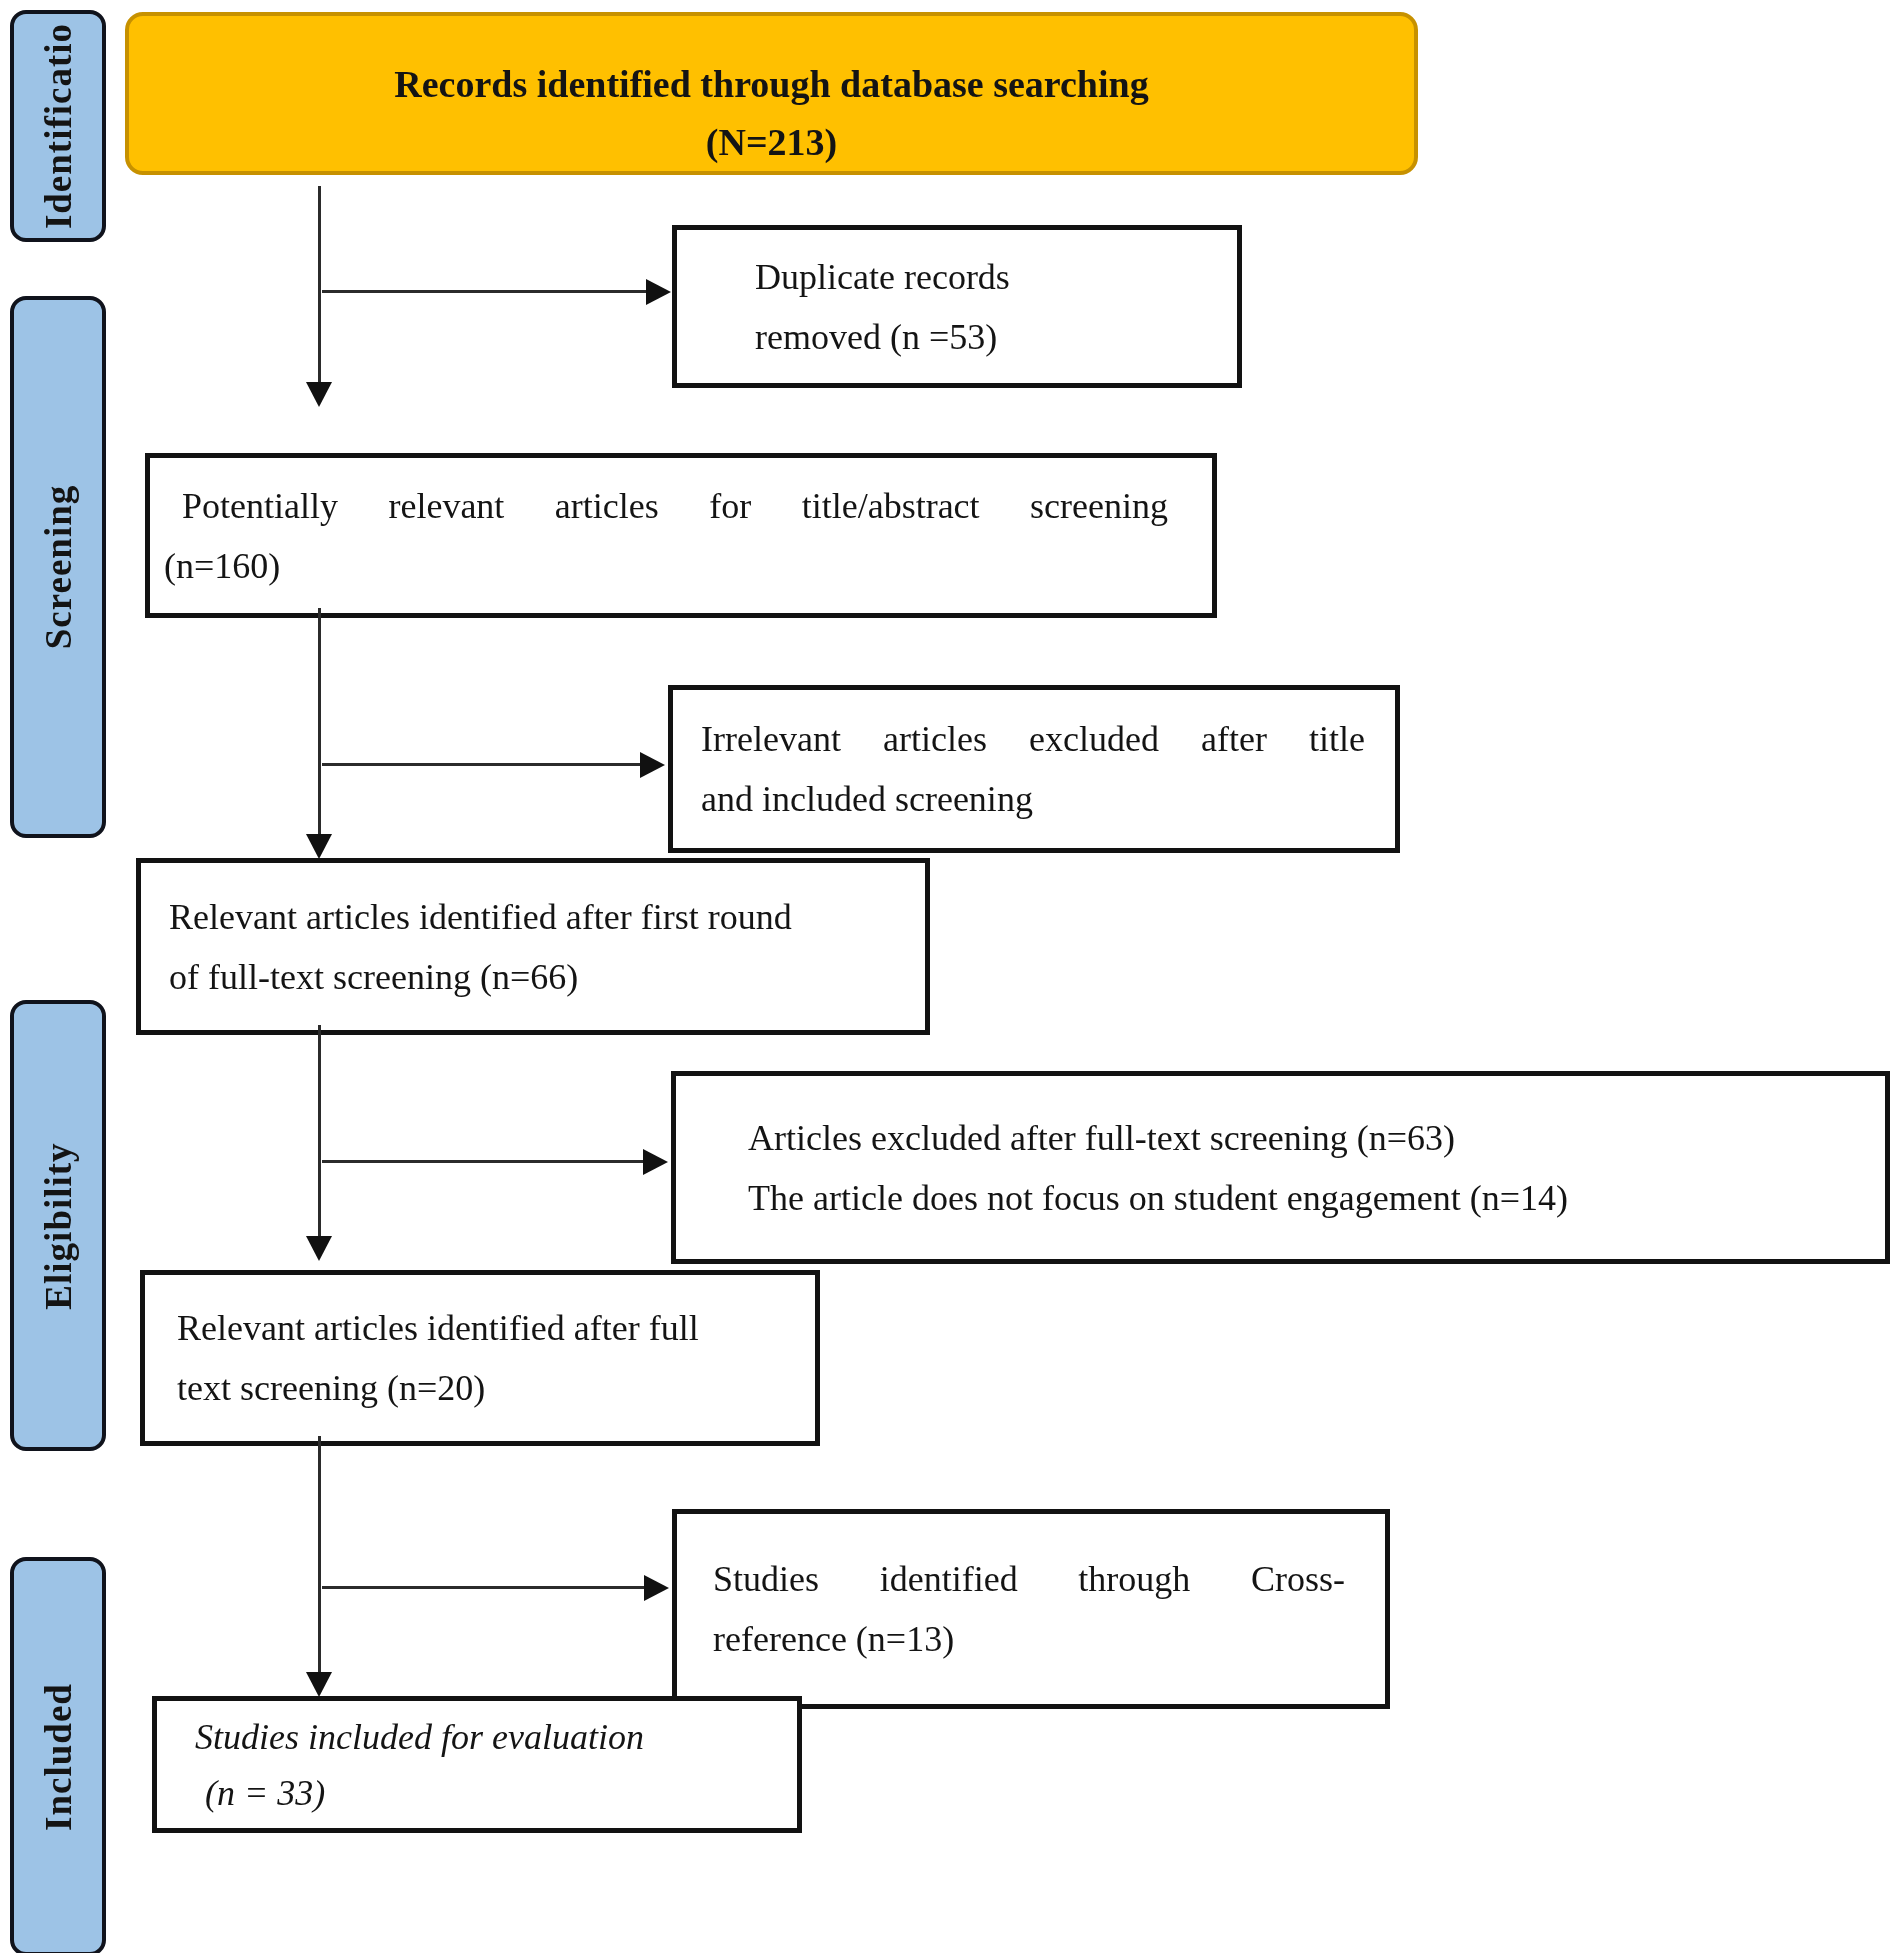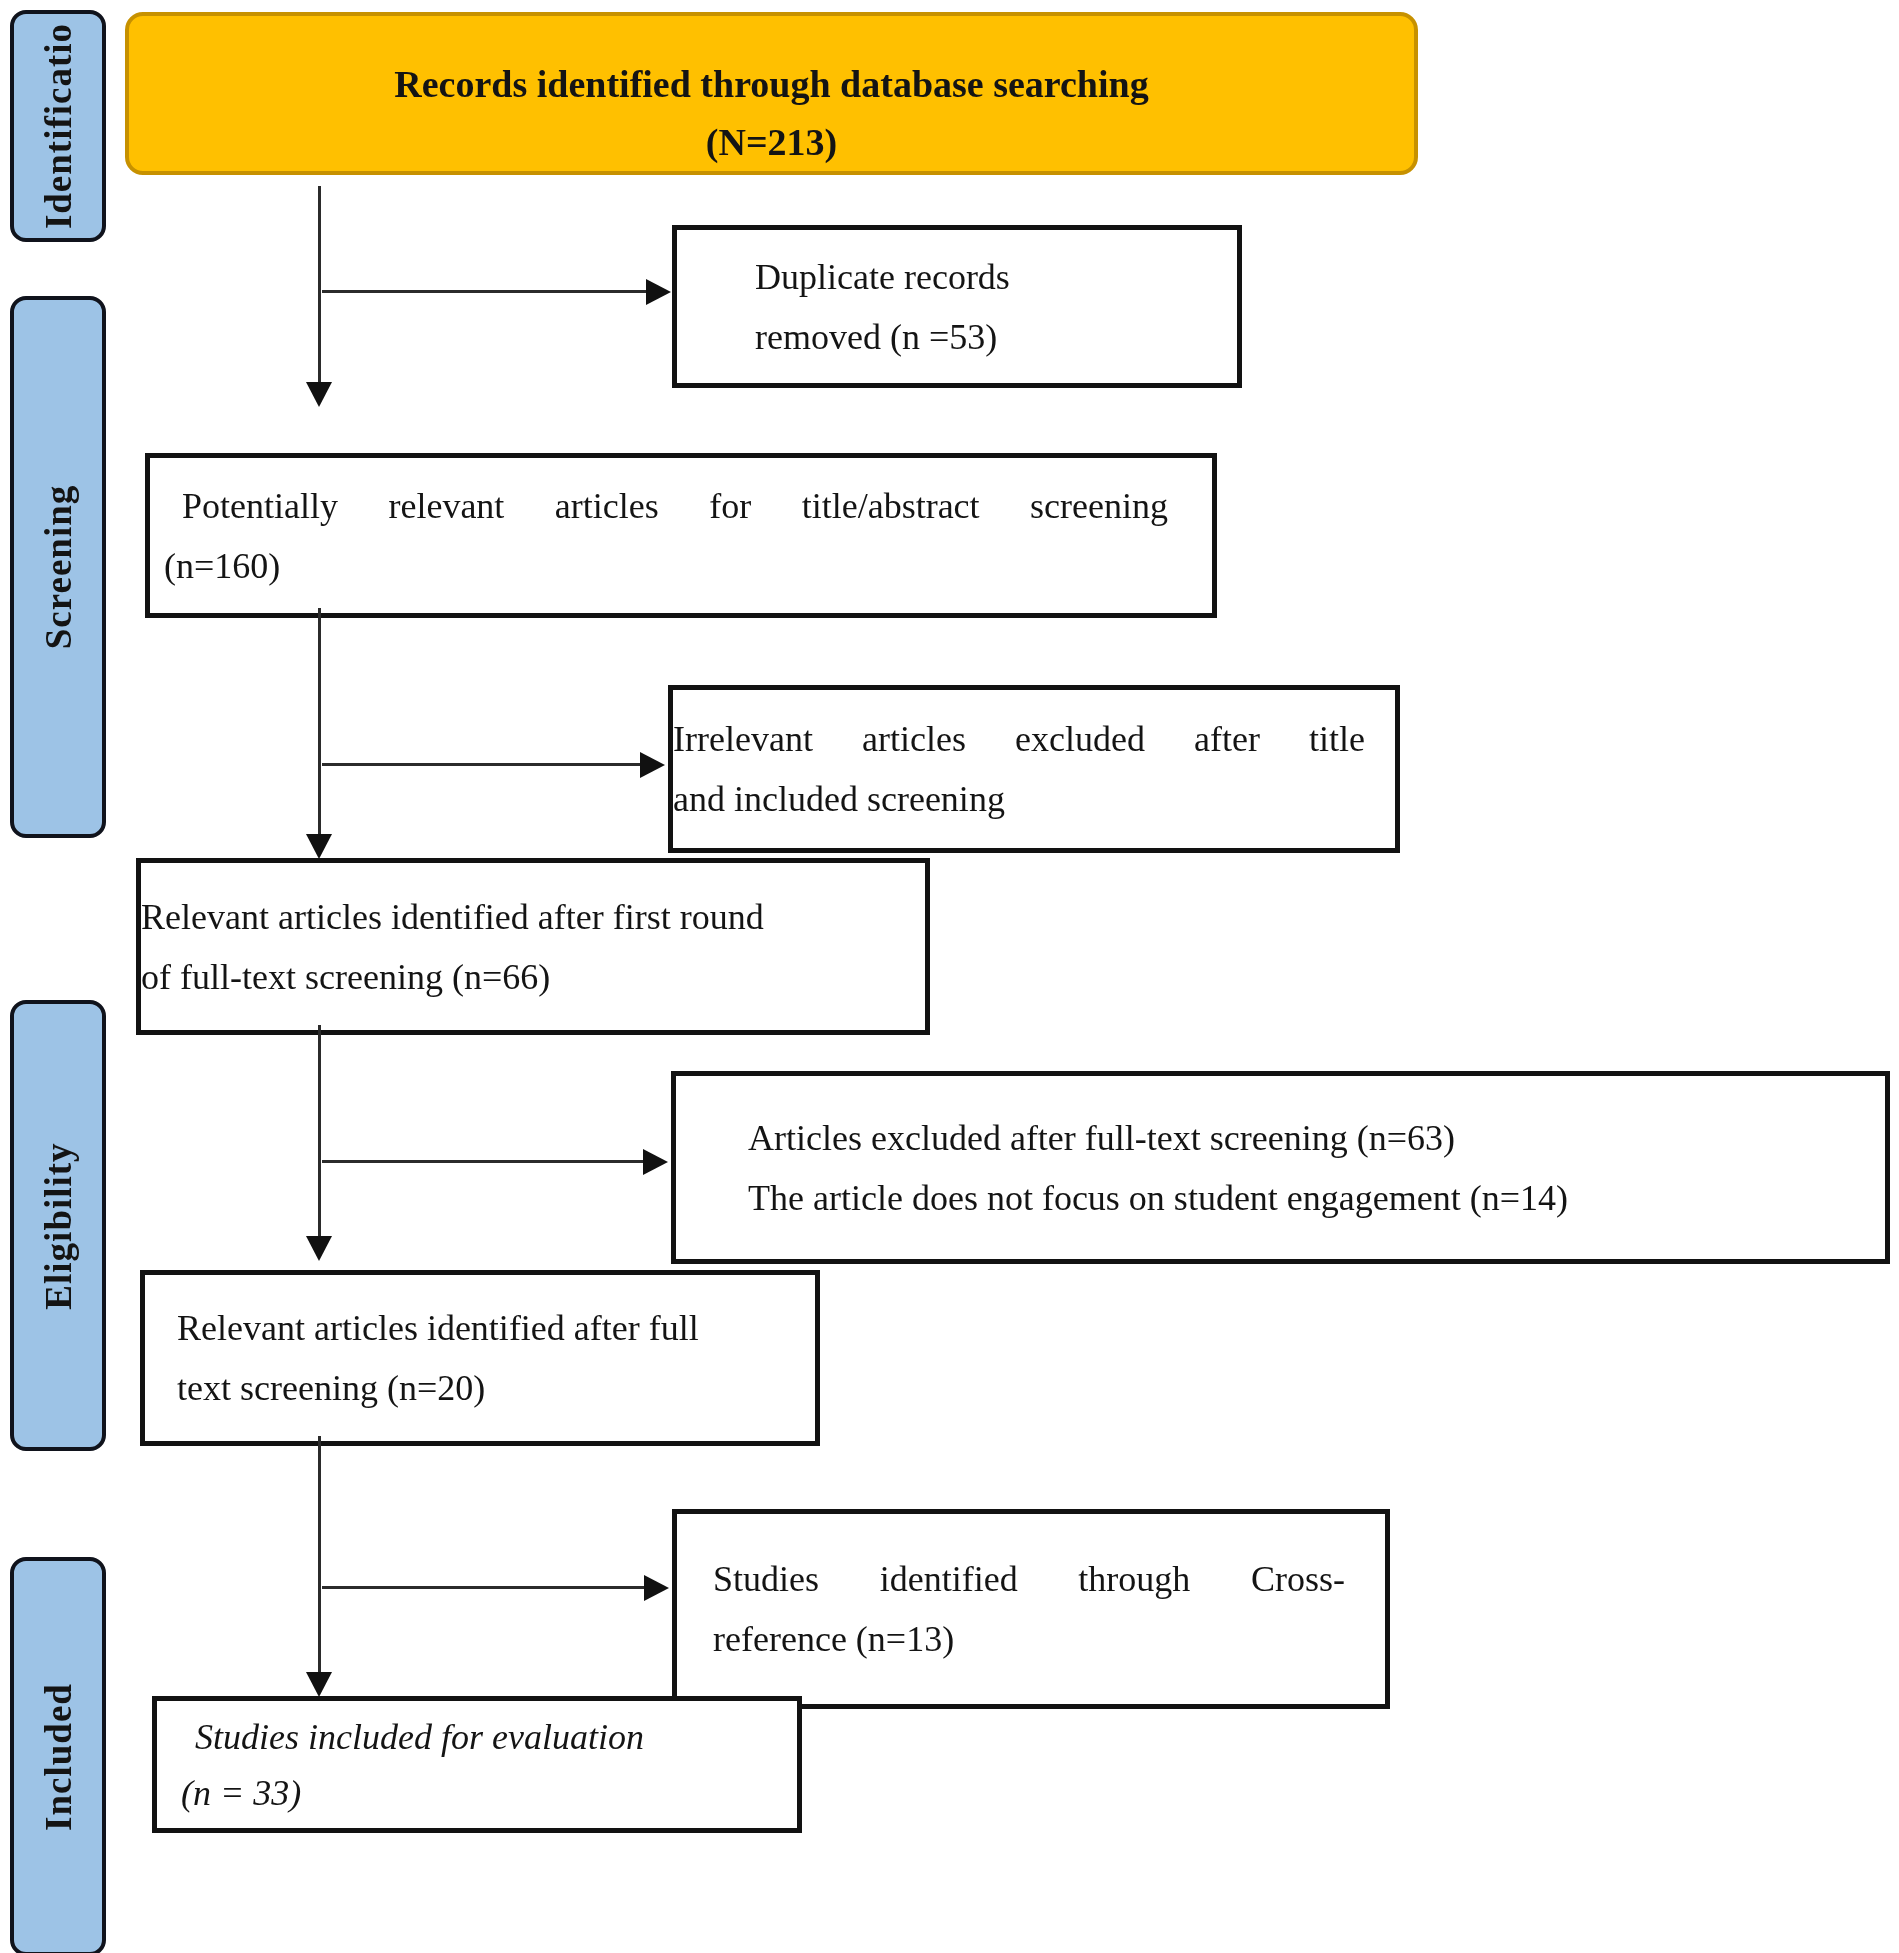--- a/index.html
+++ b/index.html
@@ -51,23 +51,23 @@
     display:flex;flex-direction:column;justify-content:center;
     font-size:36px;line-height:60px;
   }
   .wbox .ln{white-space:nowrap;}
   .wbox .just{
     white-space:normal;
     text-align:justify;
     text-align-last:justify;
   }
   .tight{line-height:56px;font-style:italic;}
-  .pl14{padding-left:14px;}  .pl28{}
+  .pl14{padding-left:14px;}  .pl28{padding-left:28px;}
   .pl32{padding-left:32px;}  .pl36{padding-left:36px;}
-  .pl38{padding-left:38px;}  .pl54{padding-left:24px;}
+  .pl38{padding-left:38px;}  .pl54{padding-left:48px;}
   .pl72{padding-left:72px;}  .pl78{padding-left:78px;}
   .pr30{padding-right:30px;} .pr40{padding-right:40px;}
   .pr44{padding-right:44px;}
   
   .vline{position:absolute;width:3px;background:var(--line-color);}
   .hline{position:absolute;height:3px;background:var(--line-color);}
   .arrow-down{
     position:absolute;width:0;height:0;
     border-left:13px solid transparent;
     border-right:13px solid transparent;

